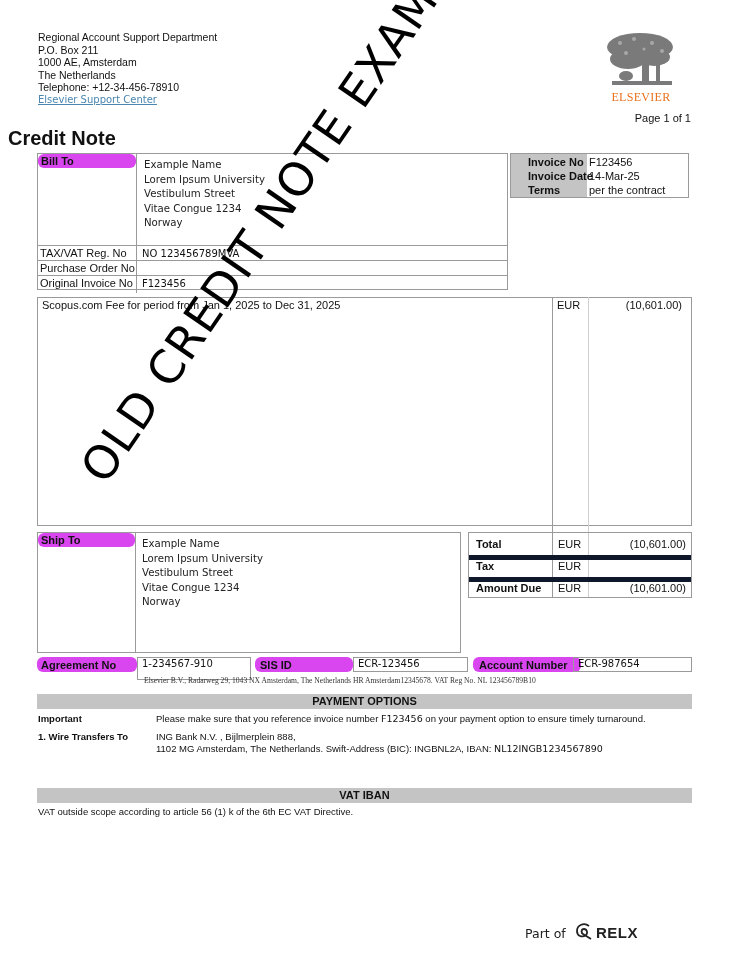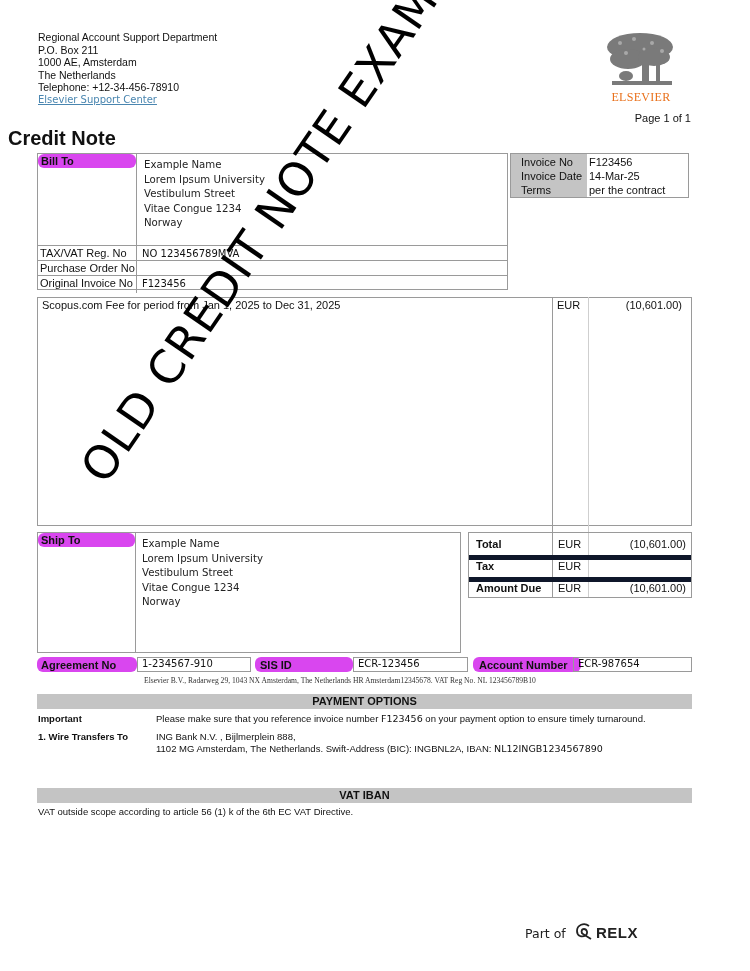--- a/index.html
+++ b/index.html
@@ -28,21 +28,21 @@
   .lbl { font-weight: bold; font-size: 11px; }
   .addr { font-family: "DejaVu Sans", sans-serif; font-size: 10.2px; line-height: 14.6px; color: #222; }
 
   .row-lbl { font-size: 11px; }
   .cell-val { font-family: "DejaVu Sans", sans-serif; font-size: 10px; }
 
   
   .meta { left: 510px; top: 153px; width: 179px; height: 45px; }
   .meta .k { position: absolute; left: 0; width: 76px; height: 100%; background: #c4c4c4; }
   .meta .row { position: absolute; left: 0; width: 100%; font-size: 11px; }
-  .meta .row .kk { position: absolute; left: 10px; font-weight: normal; }
+  .meta .row .kk { position: absolute; left: 17px; font-weight: bold; }
   .meta .row .vv { position: absolute; left: 78px; }
 
   
   .items { left: 37px; top: 297px; width: 655px; height: 229px; }
 
   
   .totals { left: 468px; top: 532px; width: 224px; height: 66px; }
   .totals .r { position: absolute; left: 0; width: 100%; height: 22px; border-bottom: 5px solid #0f172a; font-size: 11px; }
   .totals .r:last-child { border-bottom: none; }
 
@@ -157,21 +157,21 @@
     <span class="abs" style="left:120px; top:5px; width:97px; text-align:right;"></span>
   </div>
   <div class="r" style="top:44px;">
     <span class="abs lbl" style="left:7px; top:5px;">Amount Due</span>
     <span class="abs" style="left:89px; top:5px;">EUR</span>
     <span class="abs" style="left:120px; top:5px; width:97px; text-align:right;">(10,601.00)</span>
   </div>
 </div>
 
 <div class="abs gray lbl" style="left:37px; top:657px; width:100px; height:15px; padding:2px 0 0 4px; box-sizing:border-box;">Agreement No</div>
-<div class="abs box cell-val" style="left:137px; top:657px; width:114px; height:15px; padding:0 0 0 4px;">1-234567-910</div>
+<div class="abs box cell-val" style="left:137px; top:657px; width:114px; height:23px; padding:0 0 0 4px;">1-234567-910</div>
 <div class="abs gray lbl" style="left:255px; top:657px; width:98px; height:15px; padding:2px 0 0 5px; box-sizing:border-box;">SIS ID</div>
 <div class="abs box cell-val" style="left:353px; top:657px; width:115px; height:15px; padding:0 0 0 4px;">ECR-123456</div>
 <div class="abs gray lbl" style="left:473px; top:657px; width:108px; height:15px; padding:2px 0 0 6px; box-sizing:border-box;">Account Number</div>
 <div class="abs box cell-val" style="left:573px; top:657px; width:119px; height:15px; padding:0 0 0 4px;">ECR-987654</div>
 
 <div class="abs serif" style="left:144px; top:676px; font-size:7.6px; color:#333;">Elsevier B.V., Radarweg 29, 1043 NX Amsterdam, The Netherlands HR Amsterdam12345678.  VAT Reg No.  NL 123456789B10</div>
 
 <div class="abs section-bar" style="top:694px;">PAYMENT OPTIONS</div>
 <div class="abs" style="left:38px; top:713px; font-size:9.5px; font-weight:bold;">Important</div>
 <div class="abs" style="left:156px; top:713px; font-size:9.5px; white-space:nowrap;">

